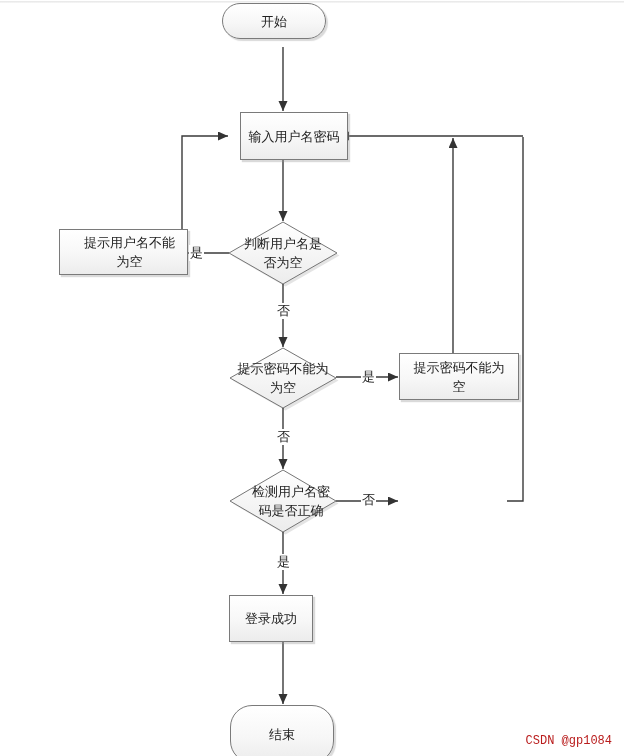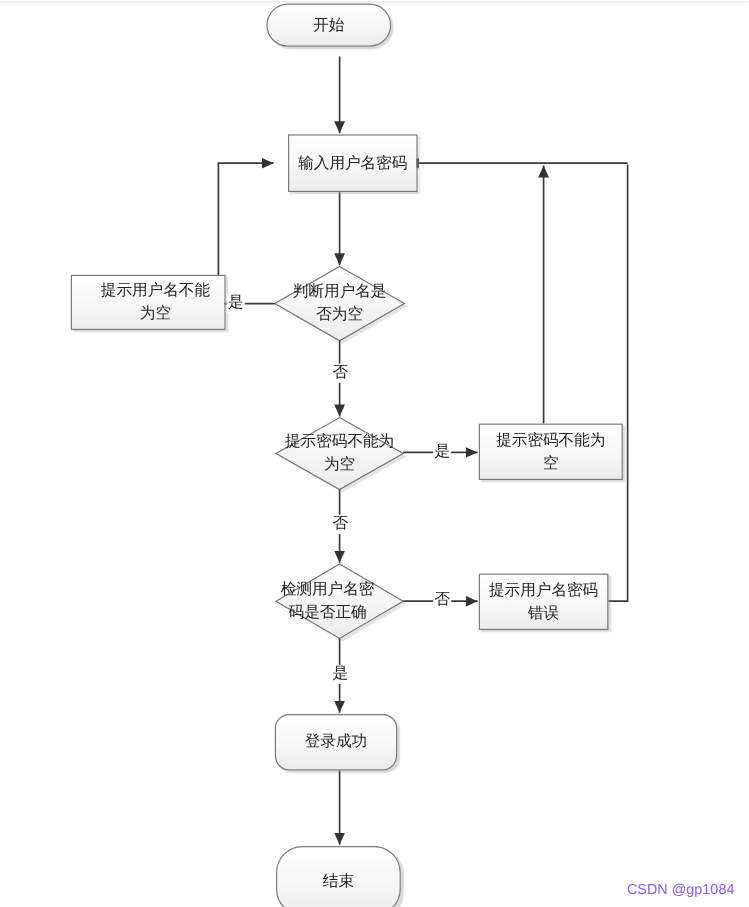--- a/index.html
+++ b/index.html
@@ -53,23 +53,23 @@
     font-size: 13px;
     line-height: 16px;
     color: #222222;
     background: #ffffff;
     padding: 0 1px;
   }
   .watermark {
     position: absolute;
     right: 12px;
     bottom: 8px;
-    font-family: Liberation Sans, sans-serif;
+    font-family: Liberation Mono, monospace;
     font-size: 12px;
-    color: #8b5cf6;
+    color: #b91c1c;
   }
 </style>
 </head>
 <body>
 
 <div class="canvas">
 
   <div class="topline"></div>
 
   <svg class="wires" width="624" height="756" viewBox="0 0 624 756">
@@ -109,34 +109,32 @@
   <div class="node terminator" style="left:222px; top:3px; width:104px; height:36px;">开始</div>
 
   <div class="node" style="left:240px; top:112px; width:108px; height:48px;">输入用户名密码</div>
 
   <div class="node" style="left:59px; top:229px; width:129px; height:46px;padding-left:12px;">提示用户名不能
 为空</div>
 
   <div class="node" style="left:399px; top:353px; width:120px; height:47px;">提示密码不能为
 空</div>
 
-  <div class="node" style="left:399px; top:478px; width:108px; height:47px;">提示用户名密码
-错误</div>
 
-  <div class="node" style="left:229px; top:595px; width:102px; height:47px;border-radius:12px;">登录成功</div>
+  <div class="node" style="left:229px; top:595px; width:84px; height:47px;">登录成功</div>
 
   <div class="node terminator" style="left:230px; top:705px; width:104px; height:58px;">结束</div>
 
   <div class="diamond-label" style="left:225px; top:232px; width:116px; height:42px;">判断用户名是
 否为空</div>
 
   <div class="diamond-label" style="left:225px; top:357px; width:116px; height:42px;">提示密码不能为
 为空</div>
 
-  <div class="diamond-label" style="left:215px; top:480px; width:116px; height:42px;">检测用户名密
+  <div class="diamond-label" style="left:233px; top:480px; width:116px; height:42px;">检测用户名密
 码是否正确</div>
 
   <span class="edge-label" style="left:189px; top:245px;">是</span>
 
   <span class="edge-label" style="left:276px; top:303px;">否</span>
 
   <span class="edge-label" style="left:361px; top:369px;">是</span>
 
   <span class="edge-label" style="left:276px; top:429px;">否</span>
 

